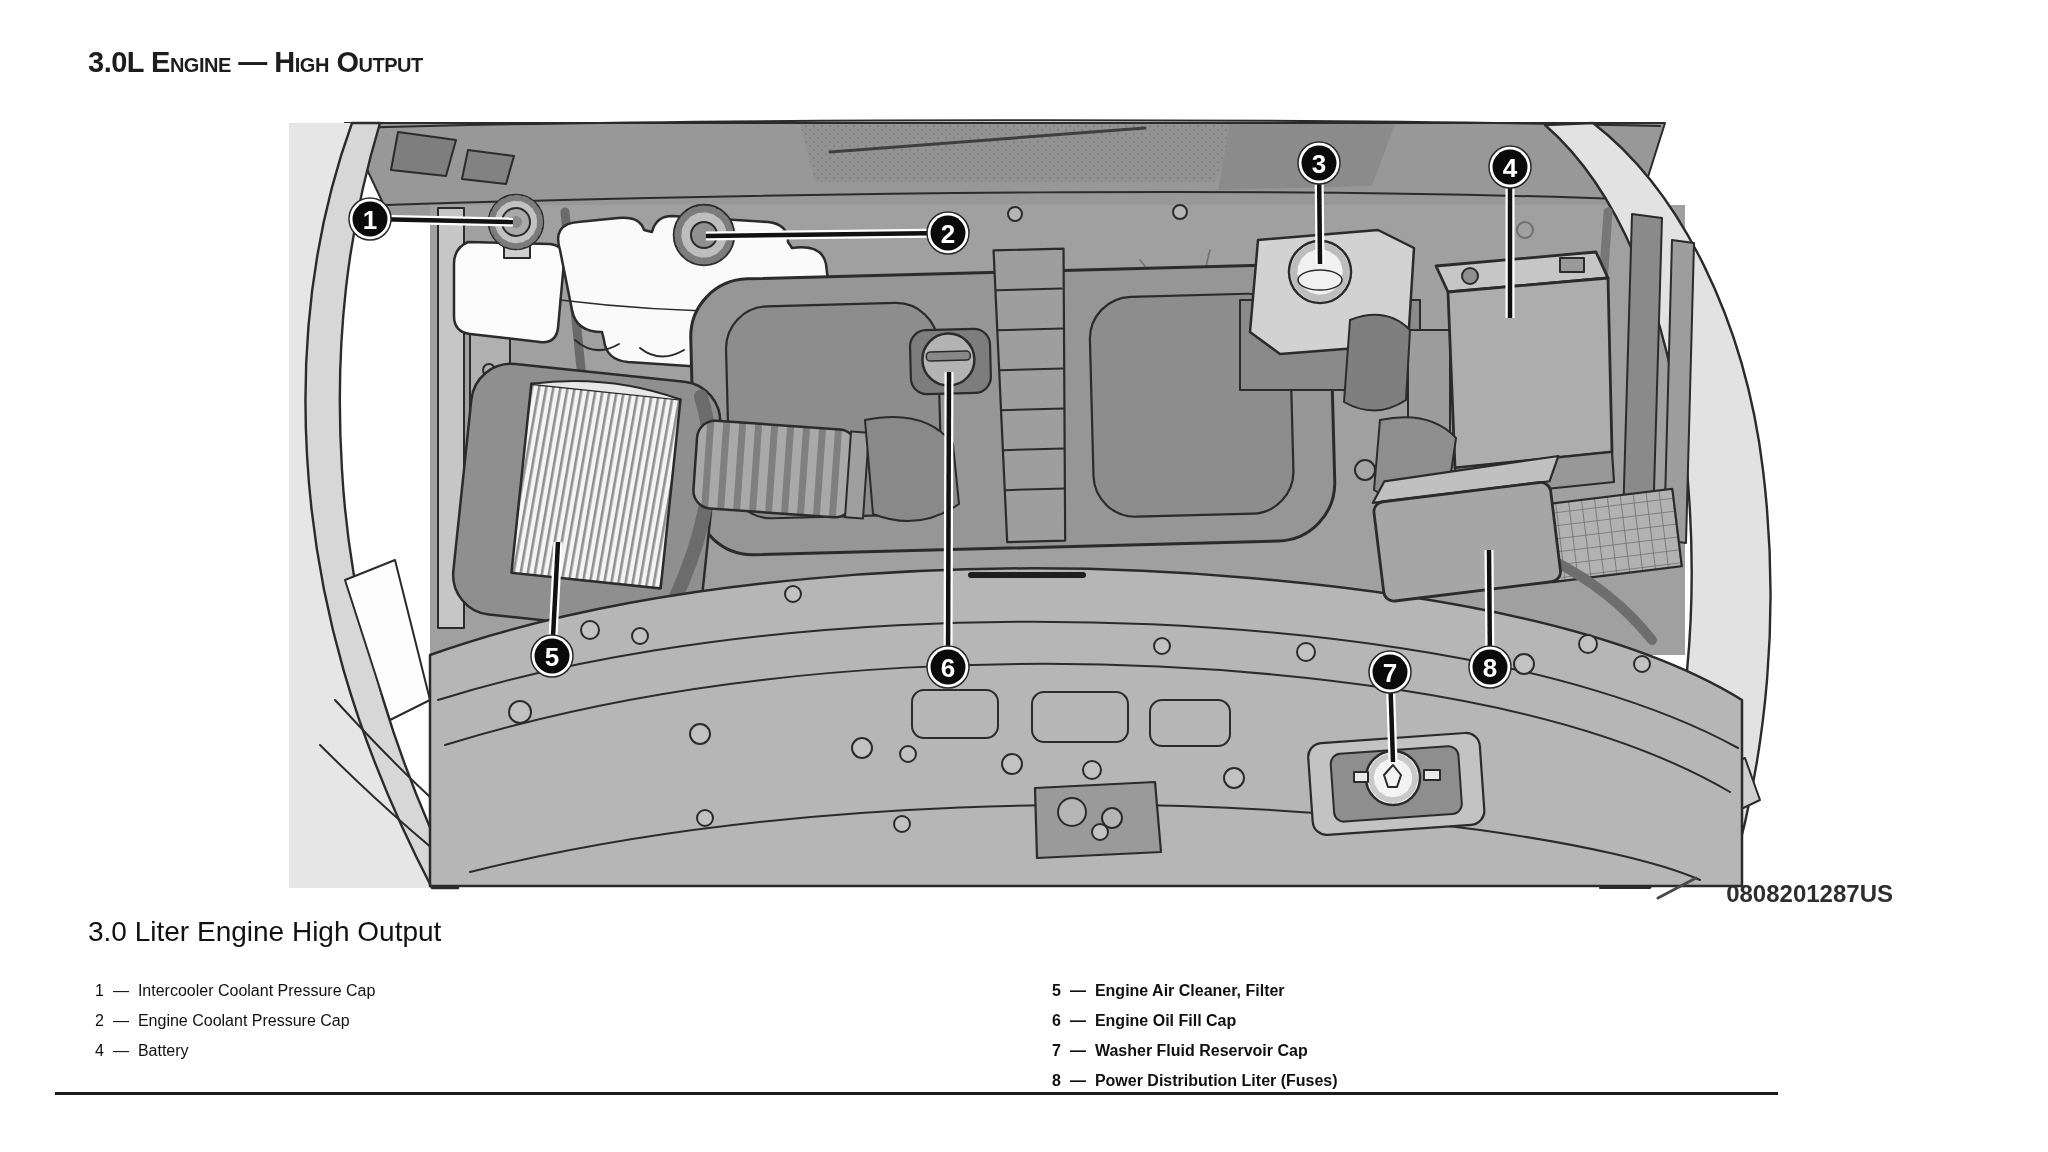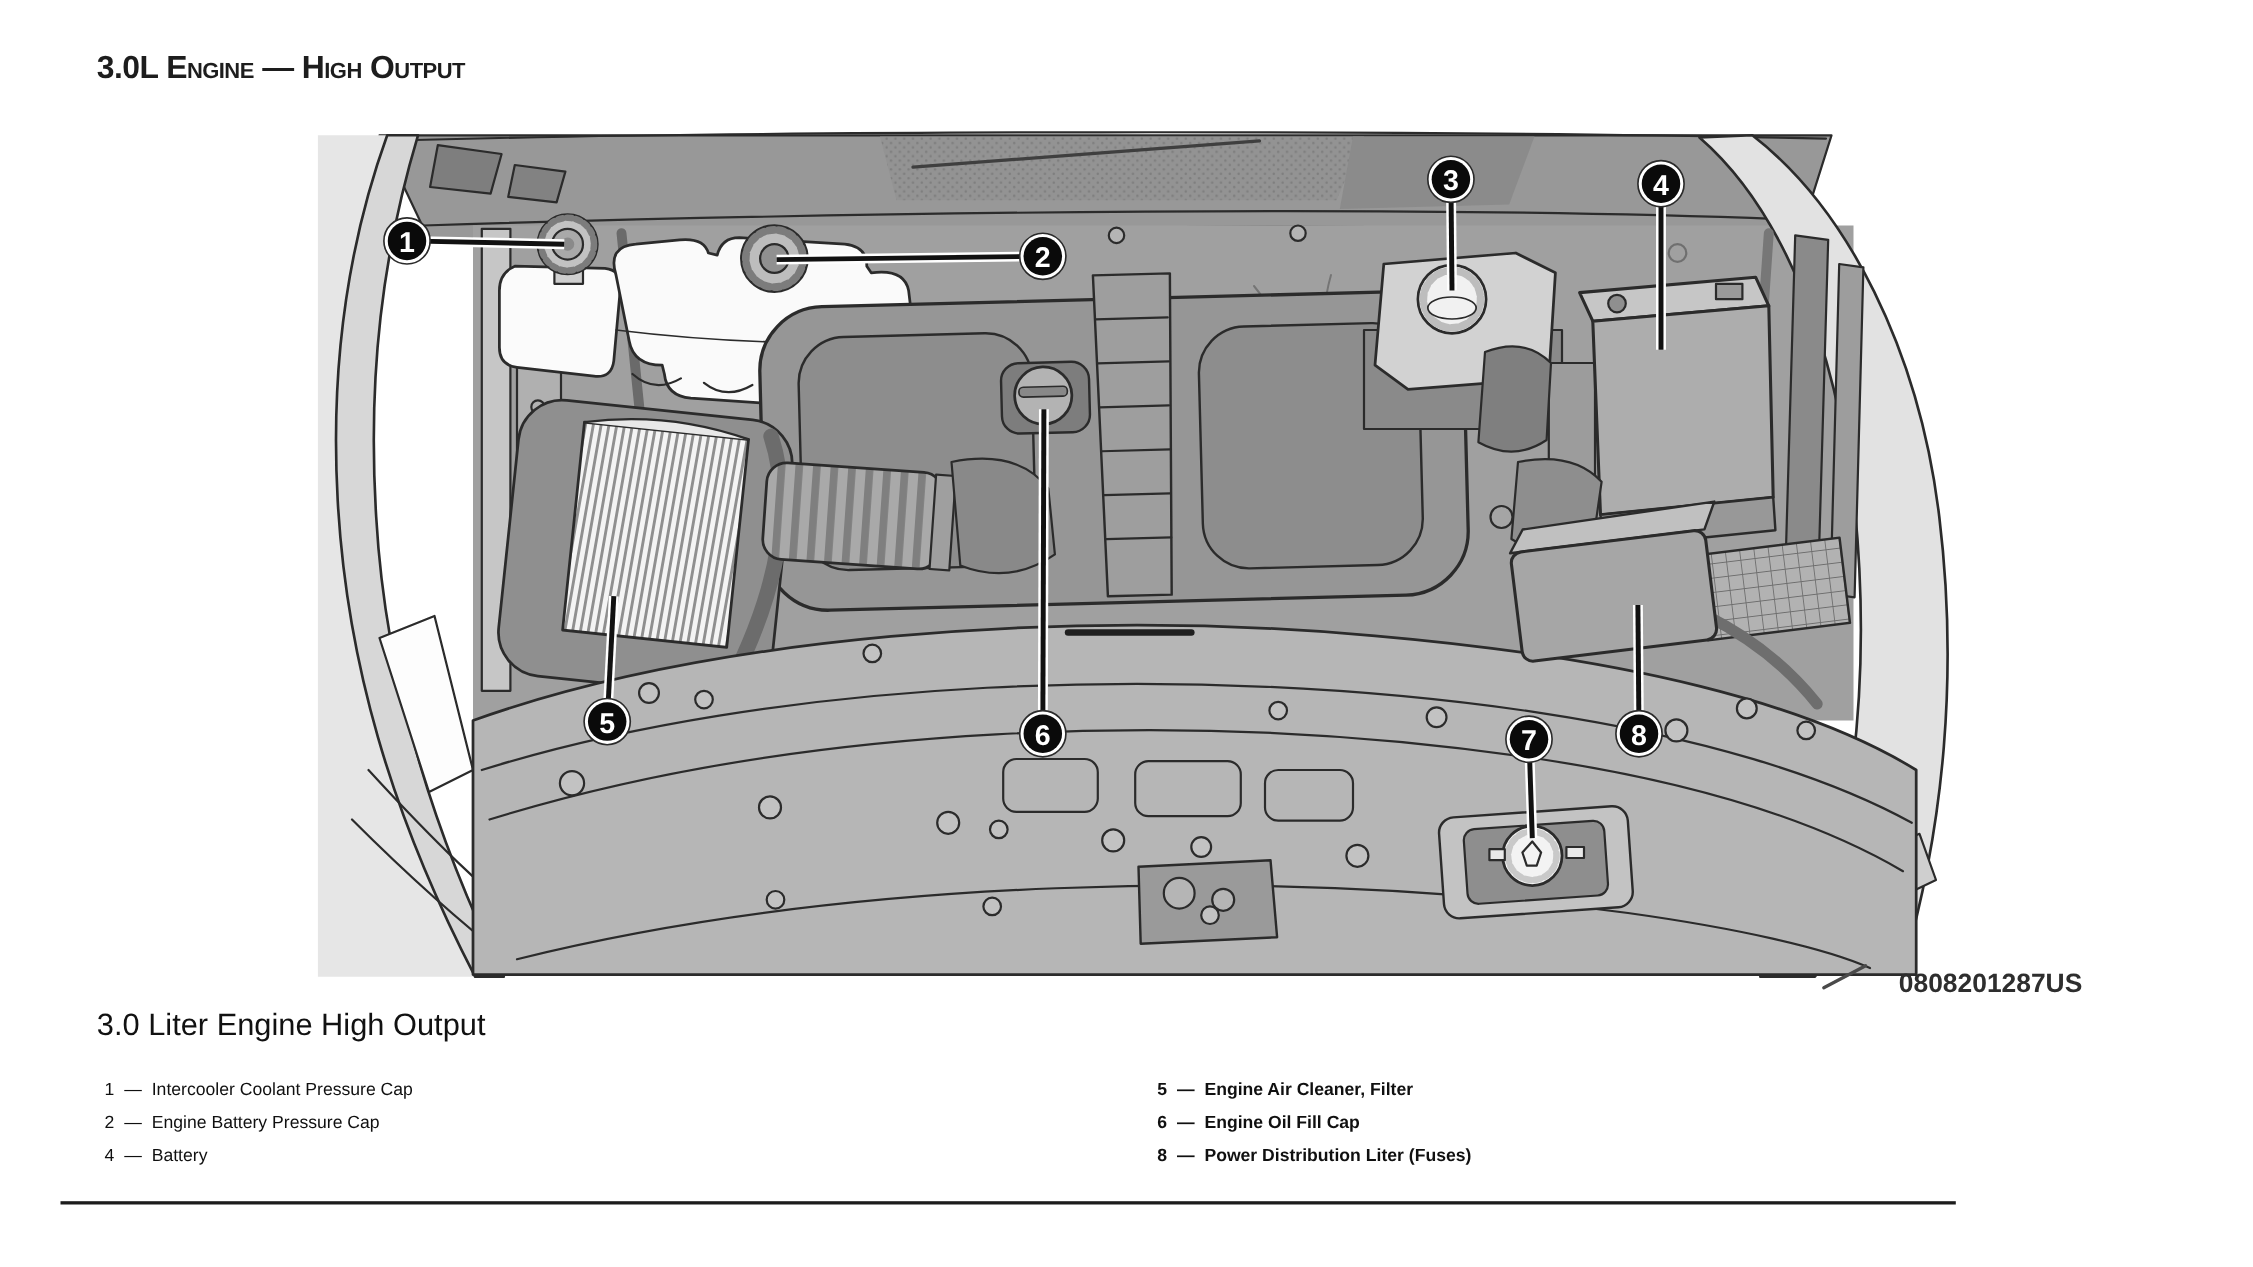--- a/index.html
+++ b/index.html
@@ -295,24 +295,25 @@
           </g>
         </g>
     </svg>
   </div>
 
   <div class="caption">3.0 Liter Engine High Output</div>
 
   <div class="legend">
     <div class="legend-col" id="legend-col-0">
         <div class="legend-row"><span>1</span><span class="legend-sep">—</span><span>Intercooler Coolant Pressure Cap</span></div>
-        <div class="legend-row"><span>2</span><span class="legend-sep">—</span><span>Engine Battery Pressure Cap</span></div>
+        <div class="legend-row"><span>2</span><span class="legend-sep">—</span><span>Engine Coolant Pressure Cap</span></div>
         <div class="legend-row"><span>4</span><span class="legend-sep">—</span><span>Battery</span></div>
       </div>
     <div class="legend-col" id="legend-col-1">
         <div class="legend-row"><span>5</span><span class="legend-sep">—</span><span>Engine Air Cleaner, Filter</span></div>
         <div class="legend-row"><span>6</span><span class="legend-sep">—</span><span>Engine Oil Fill Cap</span></div>
+        <div class="legend-row"><span>7</span><span class="legend-sep">—</span><span>Washer Fluid Reservoir Cap</span></div>
         <div class="legend-row"><span>8</span><span class="legend-sep">—</span><span>Power Distribution Liter (Fuses)</span></div>
       </div>
   </div>
 
   <hr class="bottom-rule">
 </div>
 
 </body></html>

